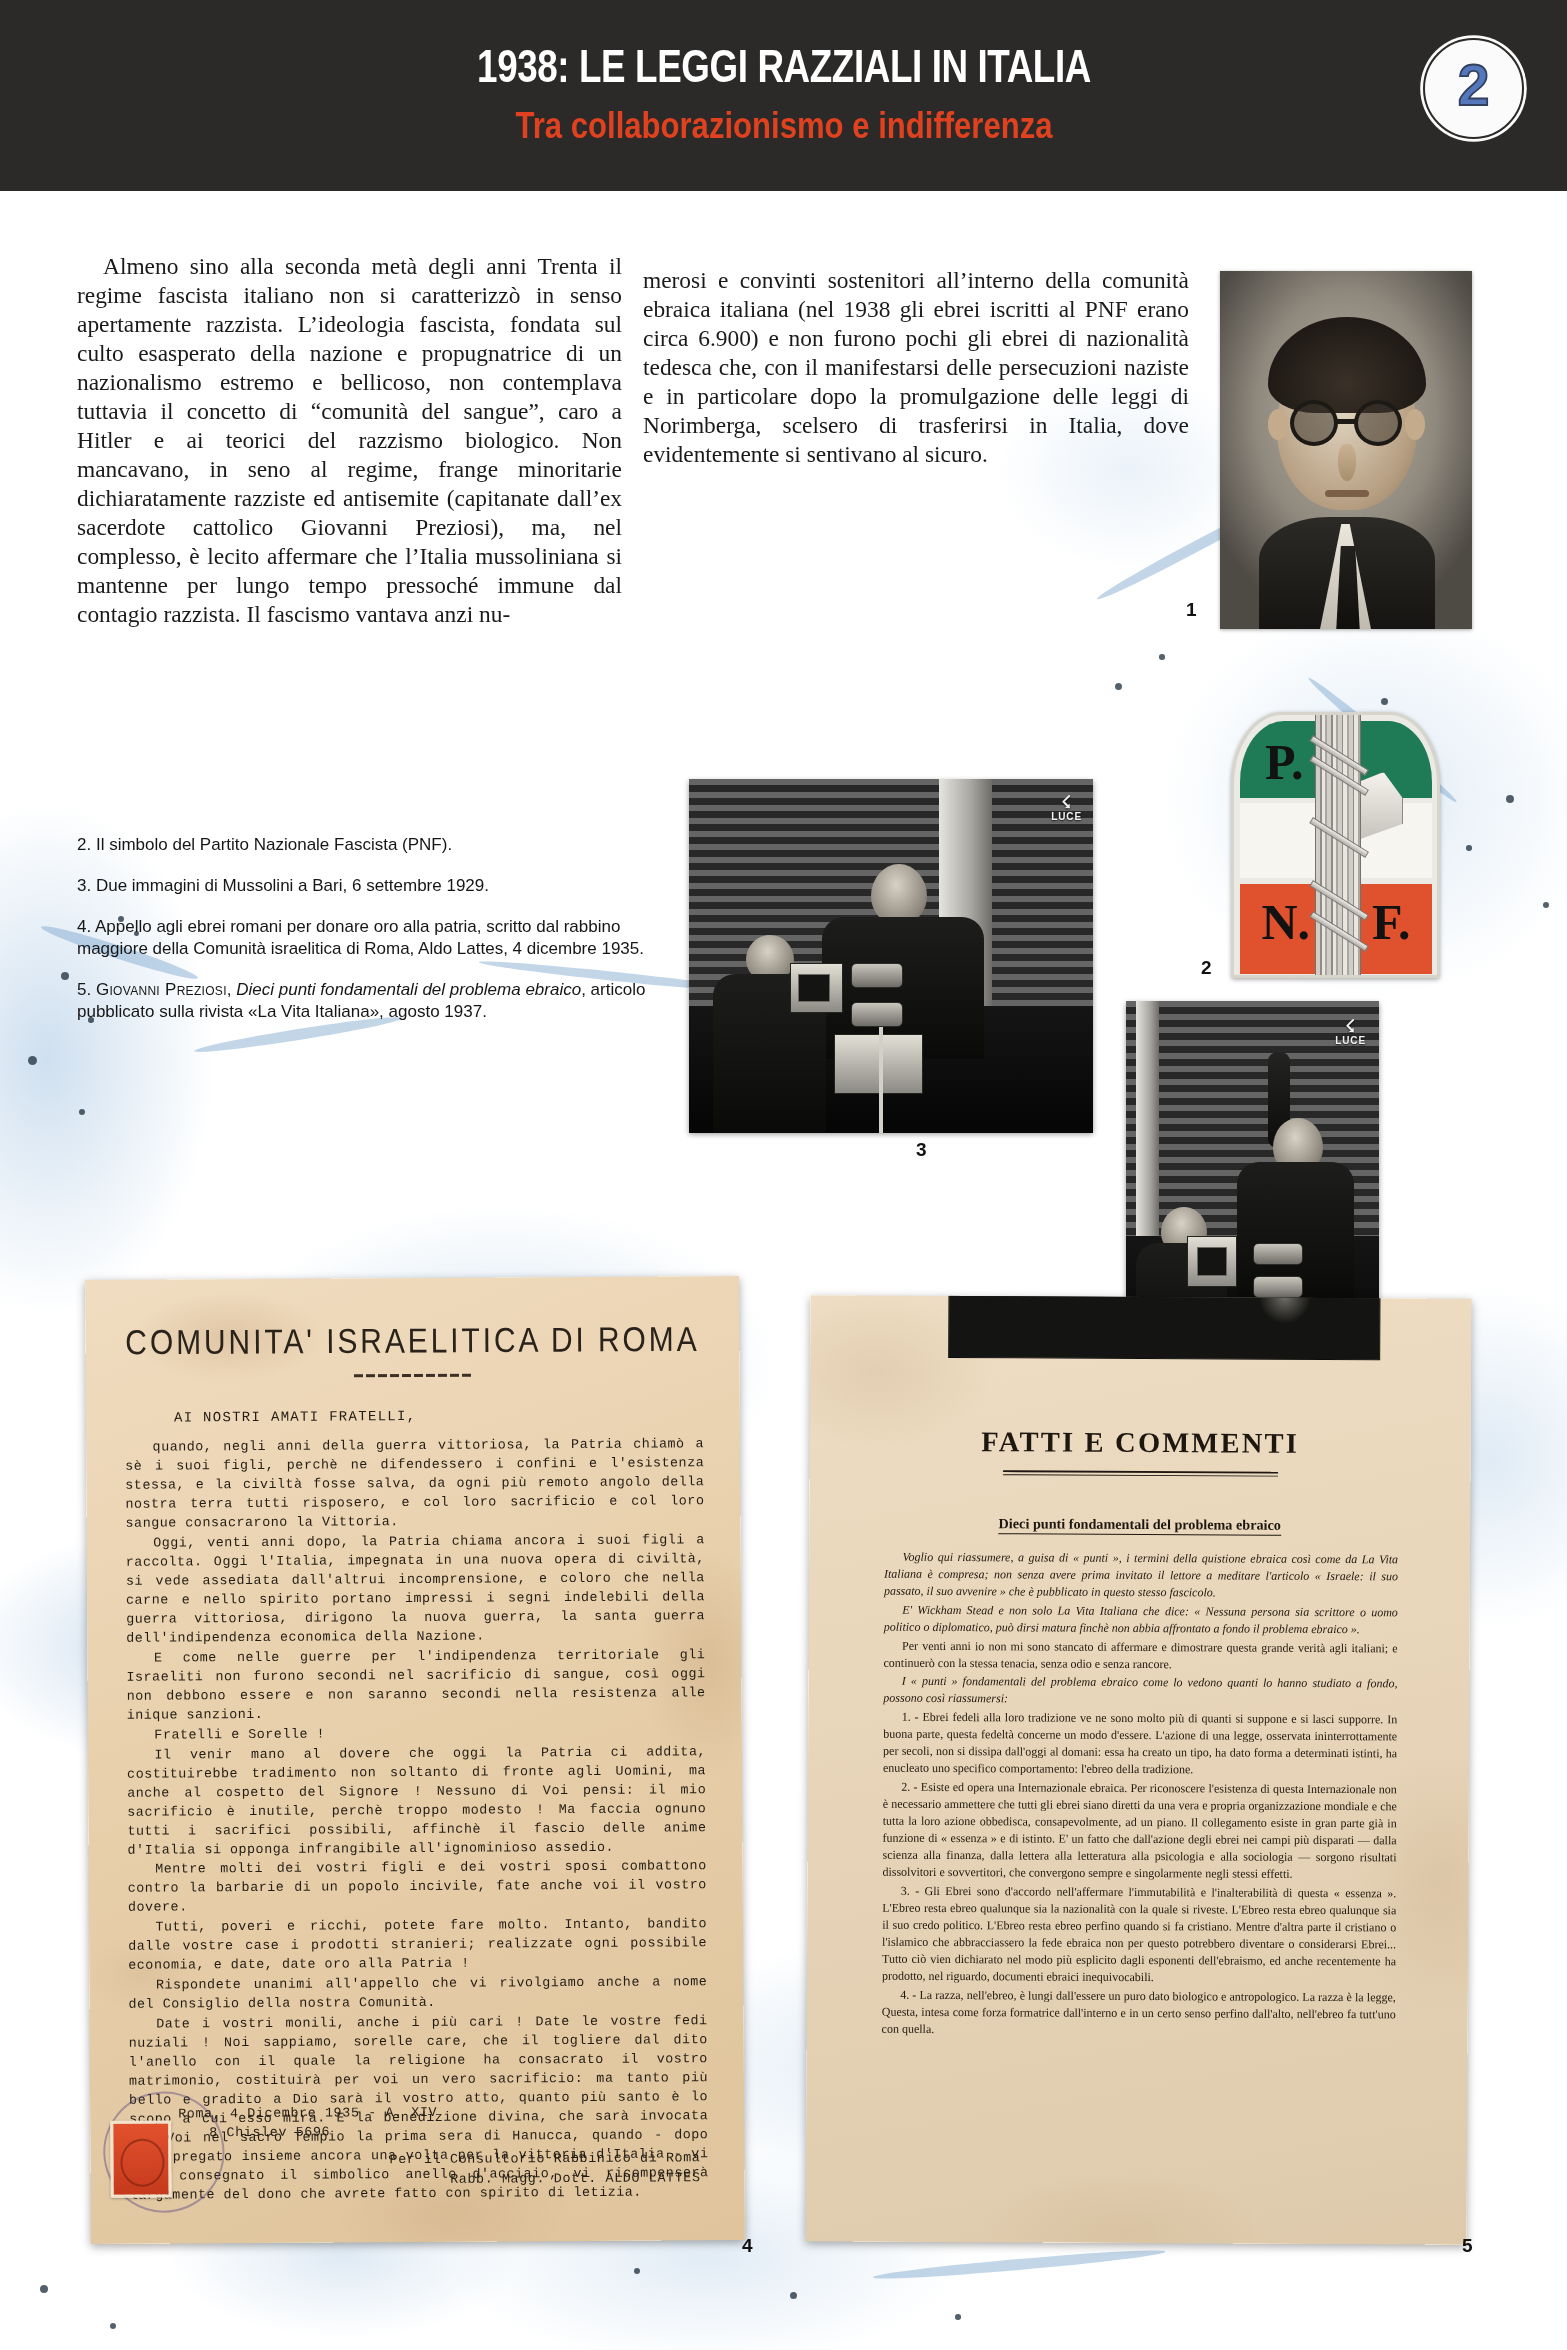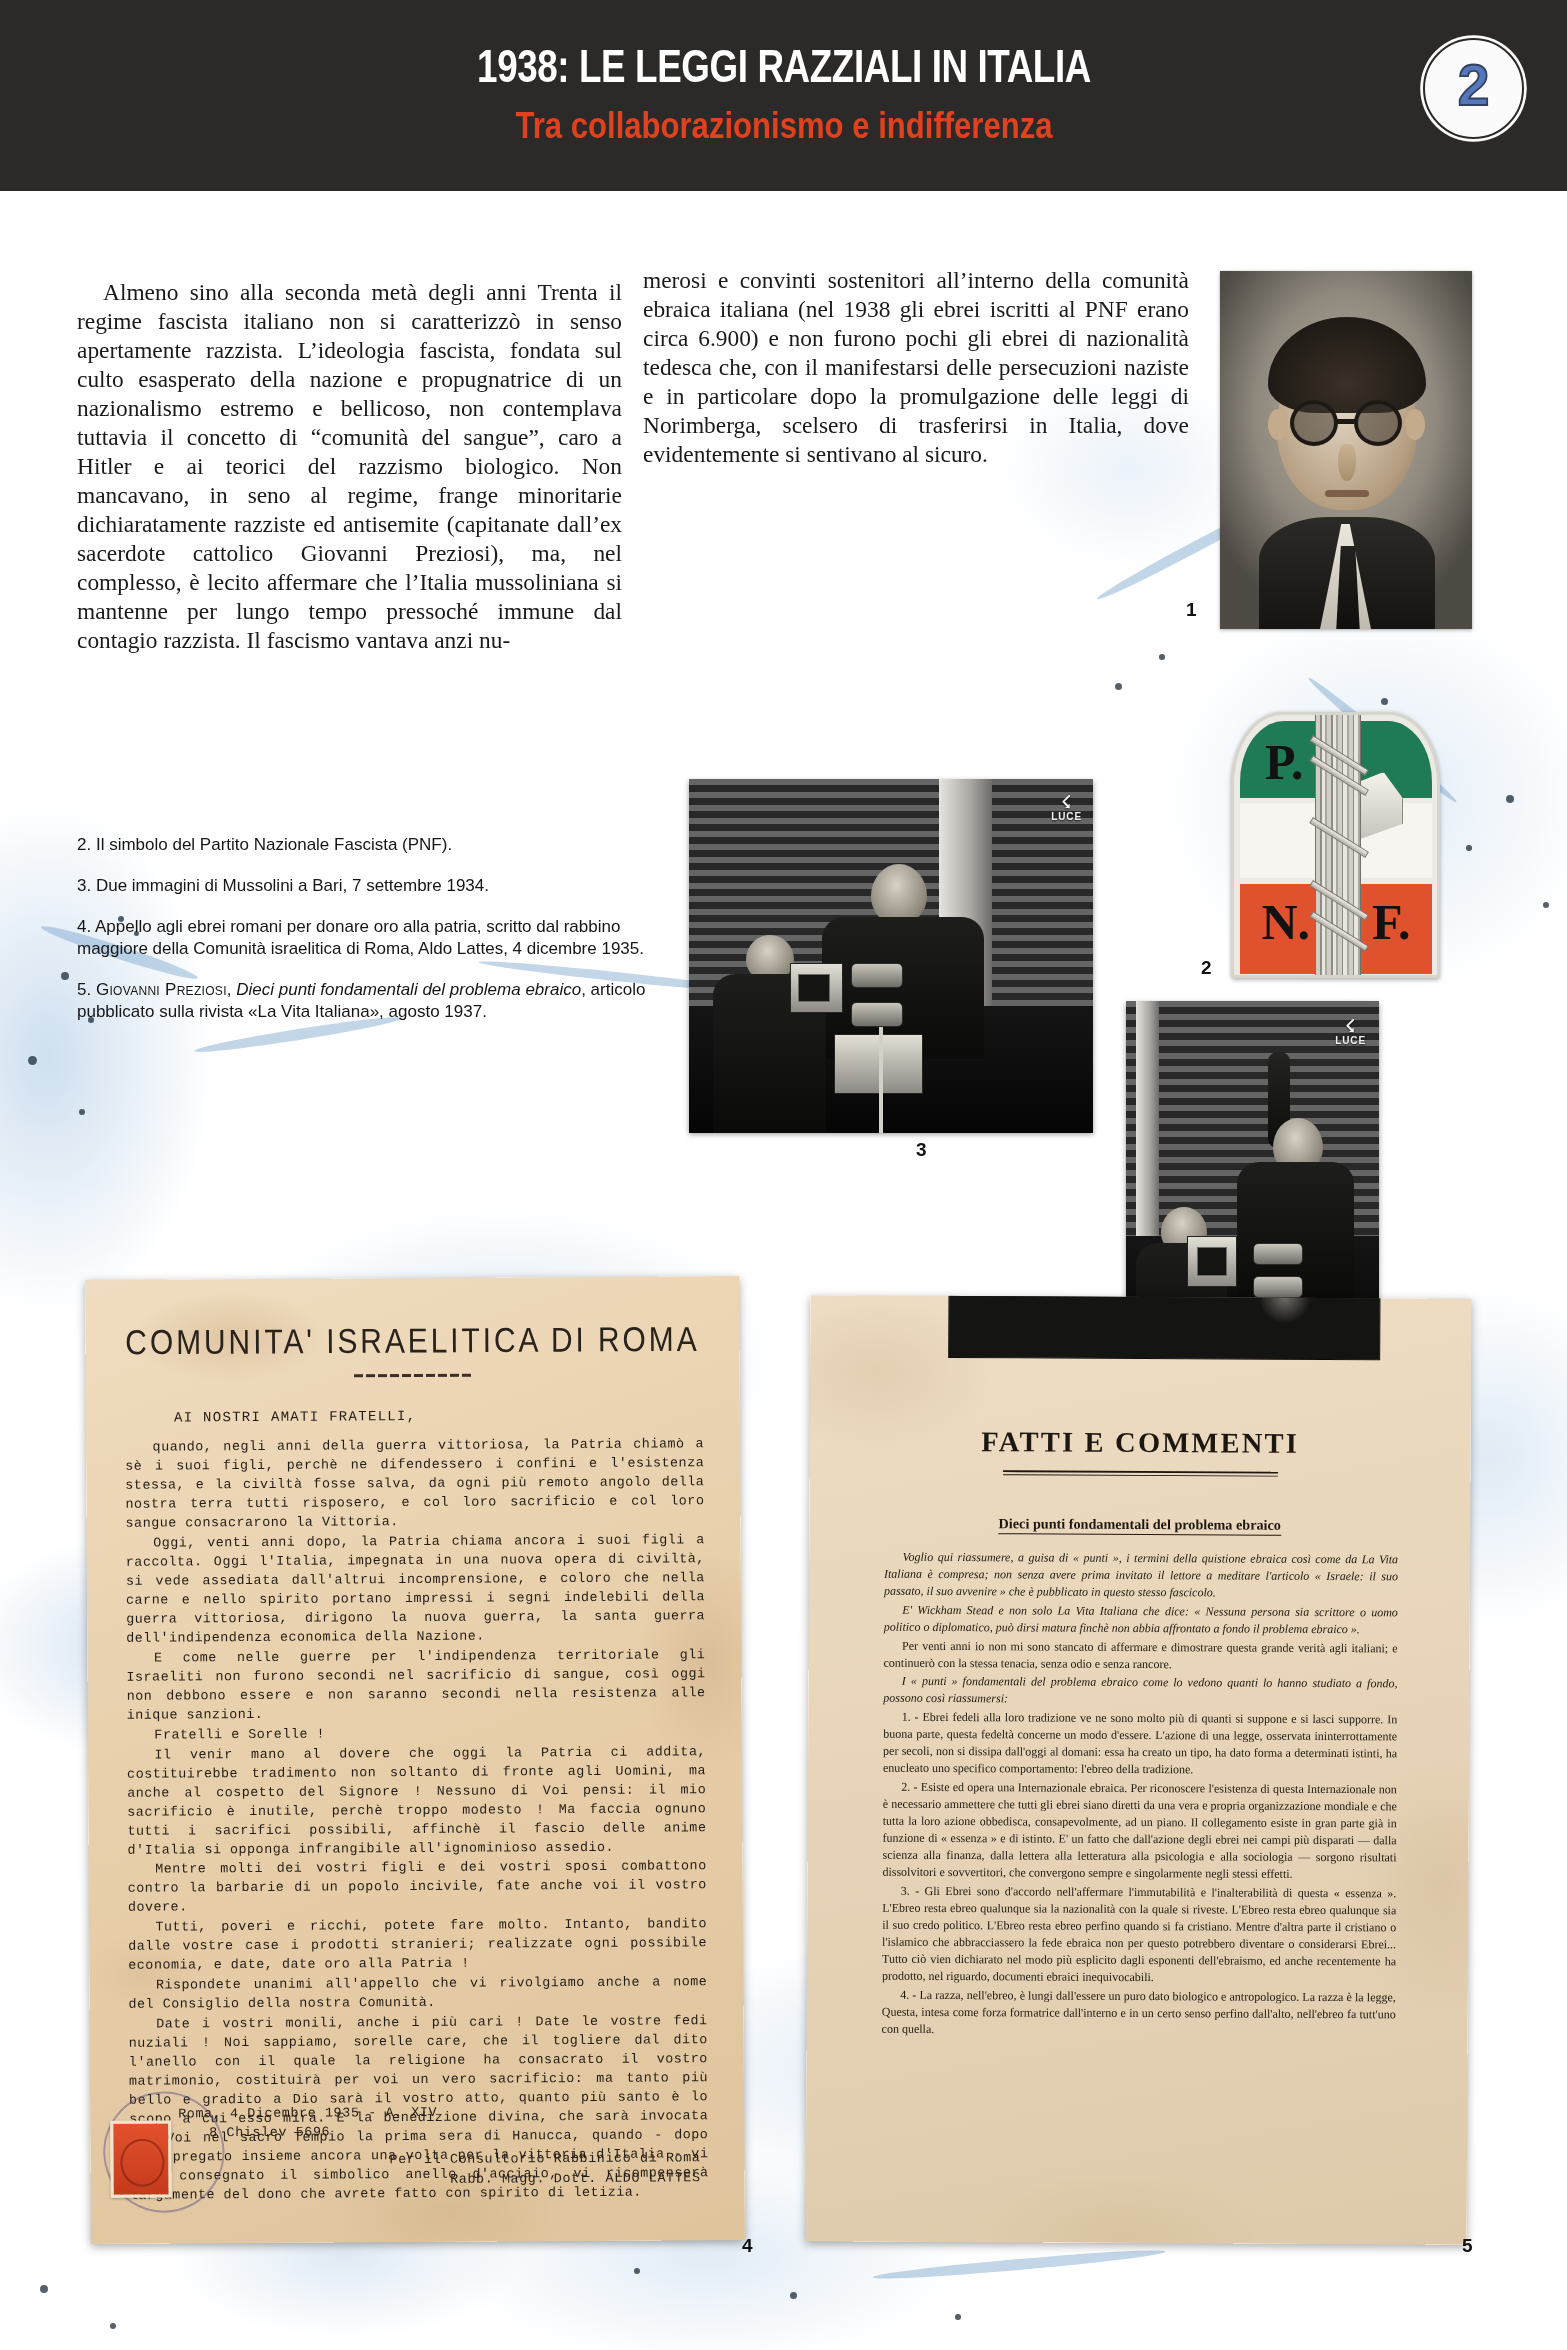--- a/index.html
+++ b/index.html
@@ -102,21 +102,21 @@
   .body-col {
     position: absolute;
     z-index: 4;
     font-family: "Liberation Serif", serif;
     font-size: 23.4px;
     line-height: 29px;
     color: #1a1a1a;
     text-align: justify;
     hyphens: manual;
   }
-  #body-col-left  { left: 77px;  top: 278px; width: 545px; }
+  #body-col-left  { left: 77px;  top: 252px; width: 545px; }
   #body-col-right { left: 643px; top: 266px; width: 546px; }
   .body-col p { text-indent: 26px; }
   .body-col p.noindent { text-indent: 0; }
 
   
   #caption-list {
     position: absolute;
     left: 77px; top: 834px;
     width: 574px;
     z-index: 4;
@@ -624,21 +624,21 @@
   <p class="noindent">merosi e convinti sostenitori all’interno della comunità ebraica italiana (nel 1938 gli ebrei iscritti al PNF erano circa 6.900) e non furono pochi gli ebrei di nazionalità tedesca che, con il manifestarsi delle persecuzioni naziste e in particolare dopo la promulgazione delle leggi di Norimberga, scelsero di trasferirsi in Italia, dove evidentemente si sentivano al sicuro.</p>
 </div>
 
 <div id="caption-list">
   <div class="cap">
     <span>2.</span>
     <span>Il simbolo del Partito Nazionale Fascista (PNF).</span>
   </div>
   <div class="cap">
     <span>3.</span>
-    <span>Due immagini di Mussolini a Bari, 7 settembre 1934.</span>
+    <span>Due immagini di Mussolini a Bari, 6 settembre 1929.</span>
   </div>
   <div class="cap">
     <span>4.</span>
     <span>Appello agli ebrei romani per donare oro alla patria, scritto dal rabbino maggiore della Comunità israelitica di Roma, Aldo Lattes, 4 dicembre 1935.</span>
   </div>
   <div class="cap">
     <span>5.</span>
     <span class="smallcaps">Giovanni Preziosi</span><span>, </span><span class="ital">Dieci punti fondamentali del problema ebraico</span><span>, articolo pubblicato sulla rivista «La Vita Italiana», agosto 1937.</span>
   </div>
 </div>

